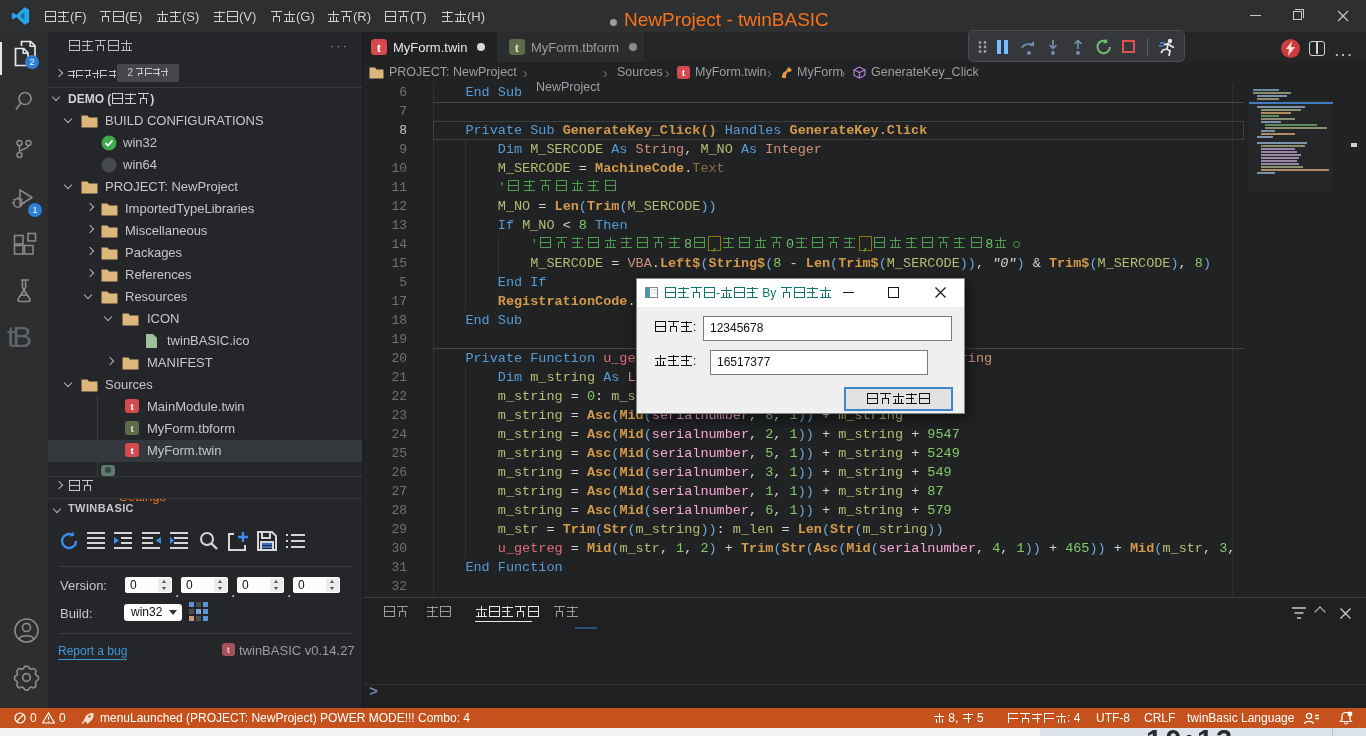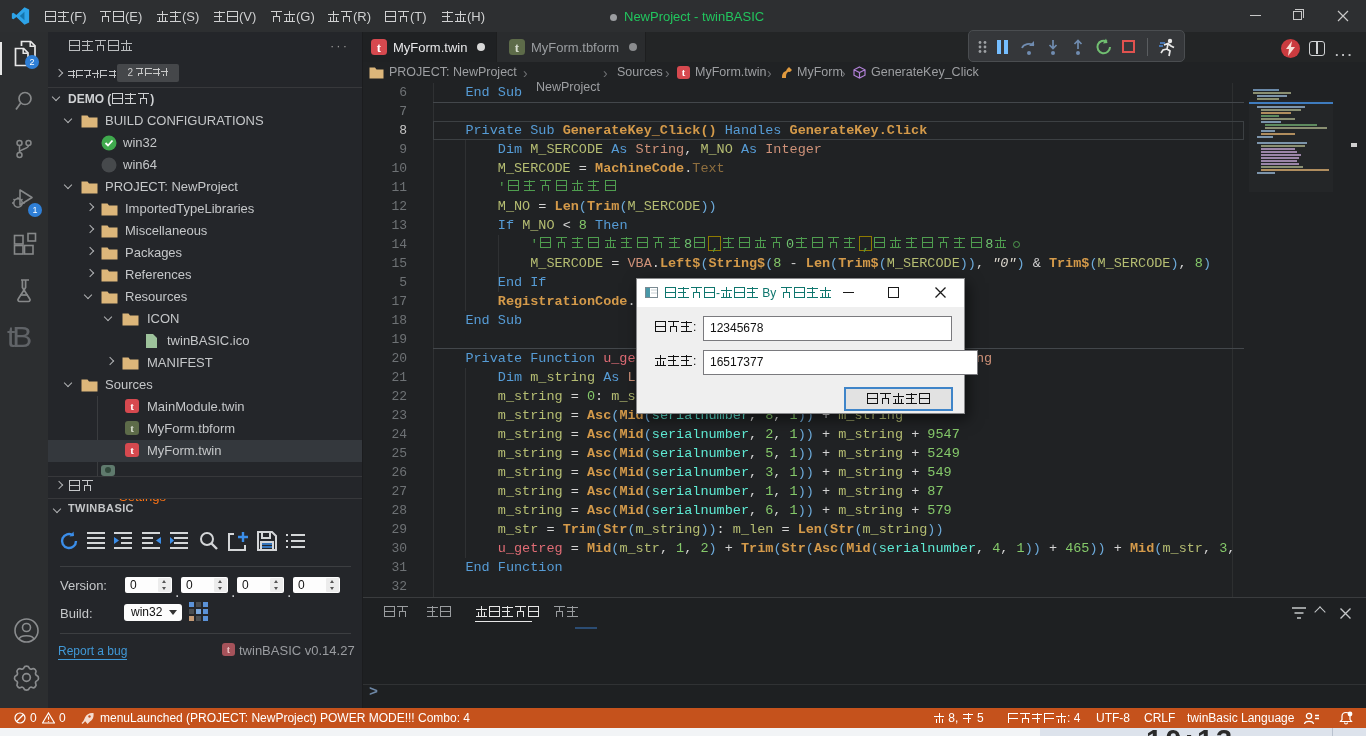--- a/index.html
+++ b/index.html
@@ -40,21 +40,21 @@
 .spin i{position:absolute;right:1px;top:1px;width:13px;height:14px;background:#ececec;border-radius:1px}
 .spin i:before{content:"";position:absolute;left:3.5px;top:2px;border:2.8px solid transparent;border-top:none;border-bottom:3.2px solid #555}
 .spin i:after{content:"";position:absolute;left:3.5px;bottom:2px;border:2.8px solid transparent;border-bottom:none;border-top:3.2px solid #555}
 .bsep{color:#6e7073;font-size:14px}
 .cl{position:absolute;left:70px;white-space:pre;line-height:19px;height:19px;color:#d4d4d4}
 .gl{position:absolute;left:0;width:44px;text-align:right;color:#6e7275;font-size:13px;line-height:19px}
 .bx{display:inline-block;box-sizing:border-box;width:13px;height:15px;border:1px solid #8f7a00;vertical-align:-3px;position:relative}
 .bx:after{content:",";position:absolute;left:2px;bottom:-1px;line-height:8px;color:#4f9e4f}
 .mbar{position:absolute;height:2px}
 
-.k{color:#569cd6}.f{color:#d49a4a;font-weight:bold}.v{color:#b5bd72}.p{color:#5eead4}
+.k{color:#569cd6}.f{color:#d49a4a;font-weight:bold}.v{color:#b5bd72}.p{color:#f9a8d4}
 .t{color:#ce9178}.n{color:#85c96a}.cm{color:#4f9e4f}.cn2{color:#6fc26f}
 .s{color:#dcd7ce;font-style:italic}.o{color:#d4d4d4}.br{color:#6ca9d8}.pr{color:#8f6f3f}.rd{color:#e06c75}
 </style></head>
 <body>
 <div id="stage">
 
 <div class="abs" style="left:0;top:0;width:1366px;height:32px;background:#2d2f31">
  <svg class="abs" style="left:11px;top:7px" width="19" height="18" viewBox="0 0 100 100">
   <path fill="#2da3e8" d="M72 2 27 45 11 32 2 36v28l9 4 16-13 45 43 26-12V14Z"></path>
   <path fill="#1576ad" d="M72 26 46 50 72 74Z"></path>
@@ -62,21 +62,21 @@
  <div class="abs" style="top:9px;left:44px;color:#cfd0d1;font-size:13px;white-space:nowrap">
   <span class="abs" style="left:0"><span class="z"></span><span class="z b"></span>(F)</span>
   <span class="abs" style="left:55px"><span class="z c"></span><span class="z"></span>(E)</span>
   <span class="abs" style="left:112px"><span class="z d"></span><span class="z b"></span>(S)</span>
   <span class="abs" style="left:169px"><span class="z b"></span><span class="z"></span>(V)</span>
   <span class="abs" style="left:226px"><span class="z c"></span><span class="z d"></span>(G)</span>
   <span class="abs" style="left:283px"><span class="z d"></span><span class="z c"></span>(R)</span>
   <span class="abs" style="left:340px"><span class="z"></span><span class="z c"></span>(T)</span>
   <span class="abs" style="left:397px"><span class="z b"></span><span class="z d"></span>(H)</span>
  </div>
- <div class="abs" style="left:610px;top:9px;color:#22c55e;font-size:13px">
+ <div class="abs" style="left:610px;top:9px;color:#f97316;font-size:19px">
   <span style="display:inline-block;width:7px;height:7px;border-radius:50%;background:#9b9da0;margin-right:7px"></span>NewProject - twinBASIC</div>
 
  <div class="abs" style="left:1250px;top:15px;width:11px;height:1px;background:#c8c8c8"></div>
  <div class="abs" style="left:1293px;top:11px;width:9px;height:9px;border:1px solid #c8c8c8"></div>
  <div class="abs" style="left:1295px;top:9px;width:9px;height:9px;border:1px solid #c8c8c8;border-left:none;border-bottom:none"></div>
  <svg class="abs" style="left:1337px;top:10px" width="12" height="12">
         <path d="M1 1 11 11M11 1 1 11" stroke="#c8c8c8" stroke-width="1.2"></path>
       </svg>
 </div>
 
@@ -595,16 +595,16 @@
       </svg>
  <div class="abs" style="left:27px;top:7px;color:#0f766e;font-size:12px"><span class="z"></span><span class="z b"></span><span class="z c"></span><span class="z"></span>-<span class="z d"></span><span class="z"></span><span class="z b"></span> By <span class="z c"></span><span class="z"></span><span class="z b"></span><span class="z d"></span></div>
  <div class="abs" style="left:206px;top:13px;width:11px;height:1.3px;background:#1a1a1a"></div>
  <div class="abs" style="left:251px;top:8px;width:11px;height:11px;border:1.3px solid #1a1a1a"></div>
  <svg class="abs" style="left:297px;top:7px" width="13" height="13">
         <path d="M1.5 1.5 11.5 11.5M11.5 1.5 1.5 11.5" stroke="#1a1a1a" stroke-width="1.3"></path>
       </svg>
  <div class="abs" style="left:17px;top:41px;color:#111;font-size:12px"><span class="z"></span><span class="z c"></span><span class="z b"></span>:</div>
  <div class="abs" style="left:66px;top:37px;width:249px;height:25px;background:#fff;border:1px solid #7a7a7e;color:#111;font-size:12px;line-height:23px;padding-left:6px">12345678</div>
  <div class="abs" style="left:17px;top:75px;color:#111;font-size:12px"><span class="z d"></span><span class="z b"></span><span class="z b"></span>:</div>
- <div class="abs" style="left:66px;top:71px;width:275px;height:25px;background:#fff;border:1px solid #7a7a7e;color:#111;font-size:12px;line-height:23px;padding-left:6px">16517377</div>
+ <div class="abs" style="left:73px;top:71px;width:218px;height:25px;background:#fff;border:1px solid #7a7a7e;color:#111;font-size:12px;line-height:23px;padding-left:6px">16517377</div>
  <div class="abs" style="left:207px;top:108px;width:109px;height:24px;background:#e2e2e2;border:2px solid #3f85c9;color:#111;font-size:12px;text-align:center;line-height:20px"><span class="z"></span><span class="z c"></span><span class="z d"></span><span class="z b"></span><span class="z"></span></div>
 </div>
 
 </div>
 </body></html>

